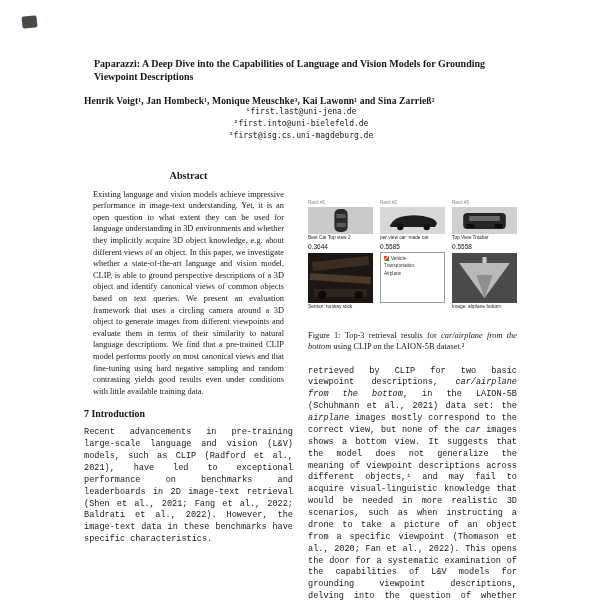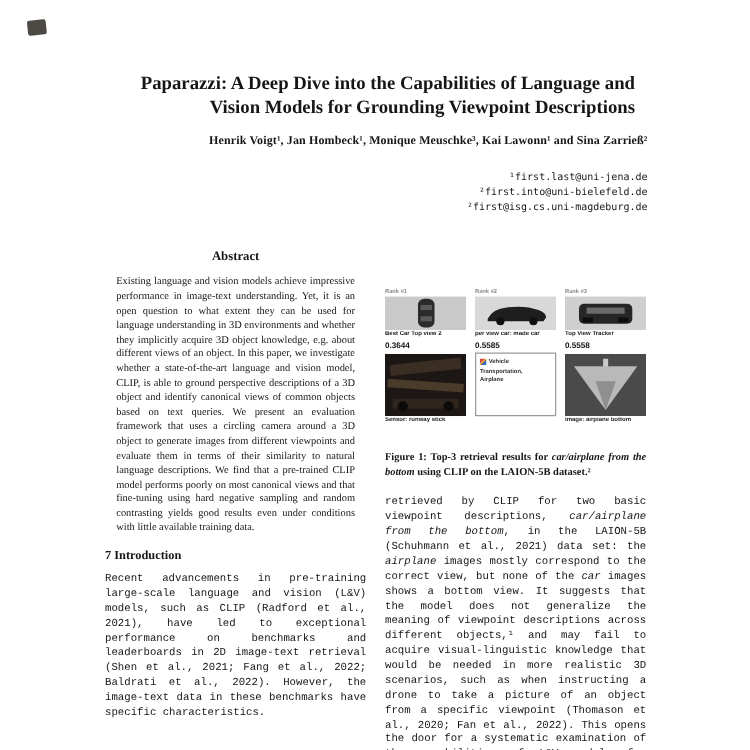--- a/index.html
+++ b/index.html
@@ -1,31 +1,31 @@
 <!DOCTYPE html>
 <html><head>
 <meta charset="utf-8">
 <style>
   * { margin:0; padding:0; box-sizing:border-box; }
   html, body { width:600px; height:600px; }
   body { background:#ffffff; font-family:"Liberation Serif","DejaVu Serif",serif; color:#161616; overflow:hidden; }
   .page { position:relative; width:600px; height:600px; padding:58px 82px 0 84px; overflow:hidden; background:#fff; }
   .corner-mark { position:absolute; left:22px; top:16px; width:15px; height:12px; background:#2e2a26; border-radius:2px; transform:rotate(-6deg); opacity:.85; }
-  .title { font-size:15px; font-weight:bold; text-align:right; line-height:1.28; max-width:414px; margin:0 auto 11px; }
-  .authors { font-size:9.6px; font-weight:bold; text-align:right; letter-spacing:.1px; }
+  .title { font-size:10px; font-weight:bold; text-align:left; line-height:1.28; max-width:414px; margin:0 auto 11px; }
+  .authors { font-size:9.6px; font-weight:bold; text-align:left; letter-spacing:.1px; }
   .affils { font-size:8.8px; text-align:center; margin-top:2px; }
-  .emails { font-family:"DejaVu Sans Mono","Liberation Mono",monospace; font-size:8px; text-align:right; margin-top:18px; line-height:1.5; }
+  .emails { font-family:"DejaVu Sans Mono","Liberation Mono",monospace; font-size:8px; text-align:center; margin-top:0; line-height:1.5; }
   .columns { display:flex; gap:15px; margin-top:28px; align-items:flex-start; }
   .col { width:209px; flex:0 0 209px; }
   .abstract-head { font-size:10.2px; font-weight:bold; text-align:center; margin-bottom:8px; }
   .abstract-text { font-size:8.35px; line-height:1.39; text-align:justify; padding:0 9px;font-family:Liberation Serif, serif; }
   .section-head { font-size:9.9px; font-weight:bold; margin-top:11px; margin-bottom:8px; }
   .body-text { font-size:8.55px; line-height:1.39; text-align:justify;font-family:Liberation Mono, monospace; }
   
-  .figure { padding-top:30px; margin-bottom:13px;font-weight:bold; }
+  .figure { padding-top:30px; margin-bottom:13px; }
   .fgrid { display:grid; grid-template-columns:repeat(3,1fr); column-gap:7px; }
   .tinylabel { font-size:4.6px; color:#8a8a8a; height:7px; overflow:hidden; white-space:nowrap; font-family:"Liberation Sans",sans-serif; }
   .img1 { height:27px; overflow:hidden; }
   .img1 svg, .img2 svg { display:block; width:100%; height:100%; }
   .cellcap { font-size:4.8px; color:#1d1d1d; margin-top:1px; height:7px; overflow:hidden; white-space:nowrap; font-family:"Liberation Sans",sans-serif; }
   .scorerow { margin-top:1px; }
   .score { font-size:6.5px; color:#111; height:9px; font-family:"Liberation Sans",sans-serif; }
   .img2 { height:50px; margin-top:1px; overflow:hidden; }
   .whitebox { height:100%; background:#fff; border:1px solid #9a9a9a; padding:2px 3px; overflow:hidden; }
   .whitebox .logo { width:5px; height:5px; background:linear-gradient(135deg,#e4483f 0 34%,#f2b233 34% 55%,#2f6fd0 55% 100%); display:inline-block; margin-right:2px; vertical-align:middle; }

